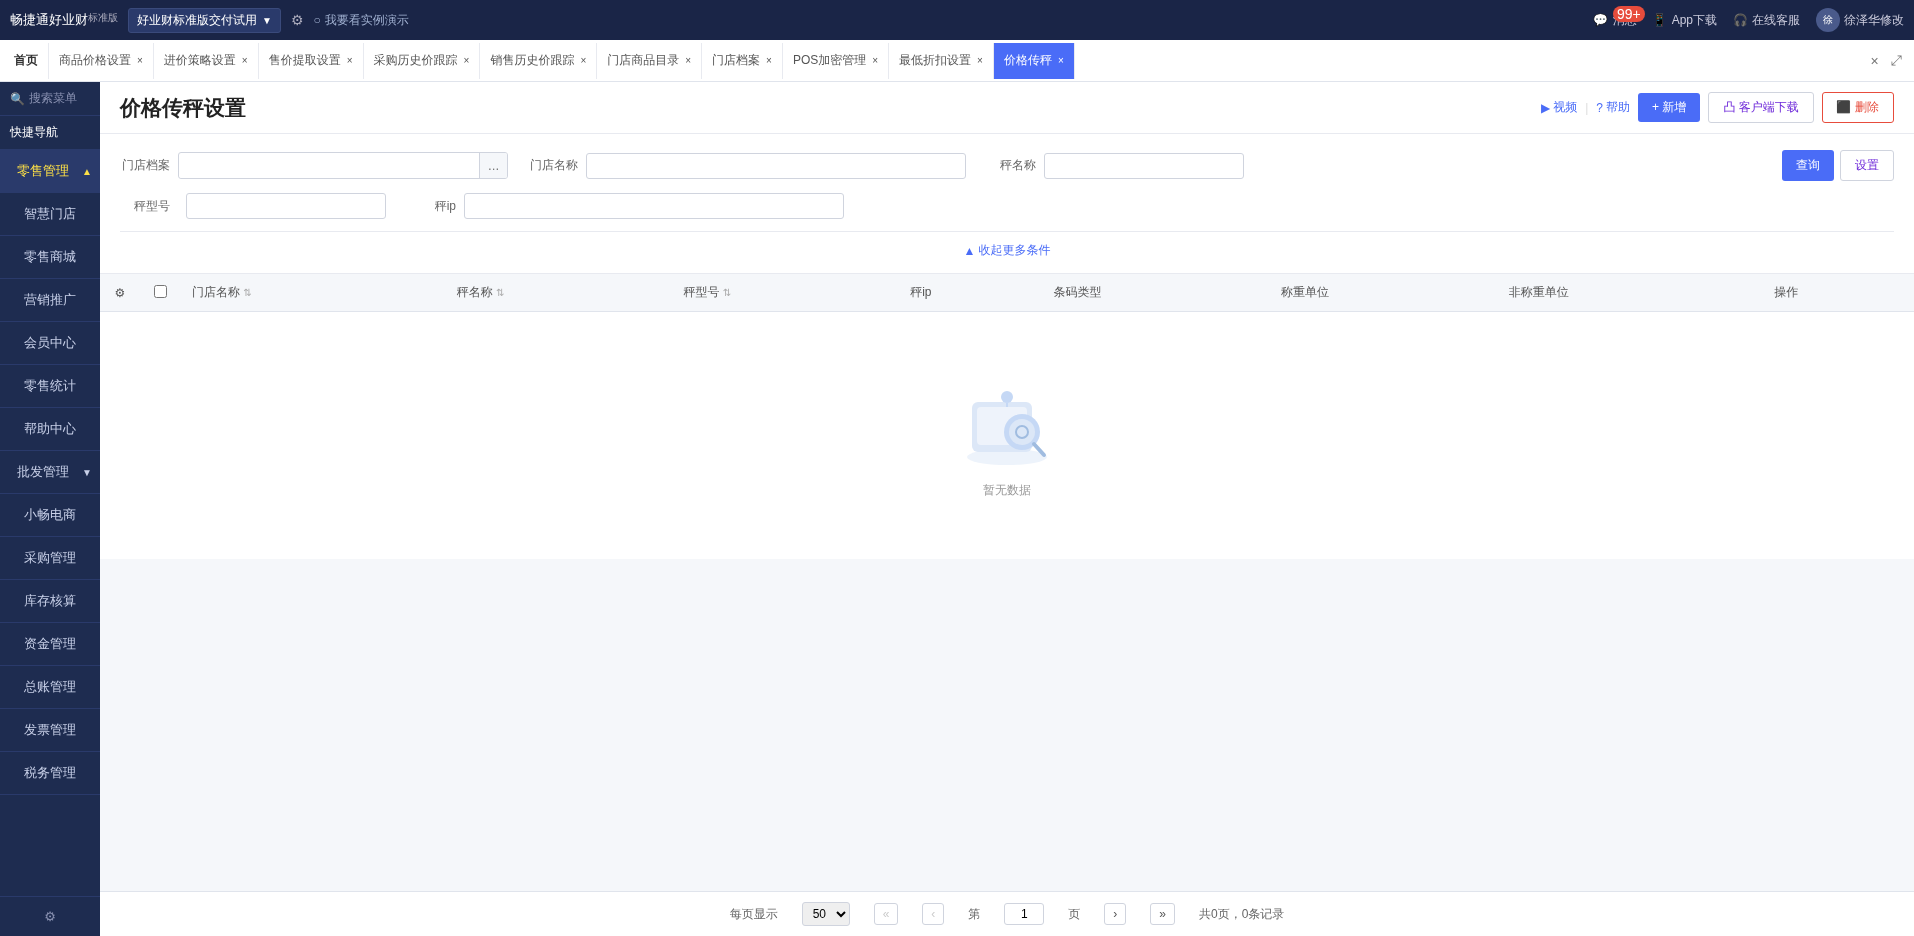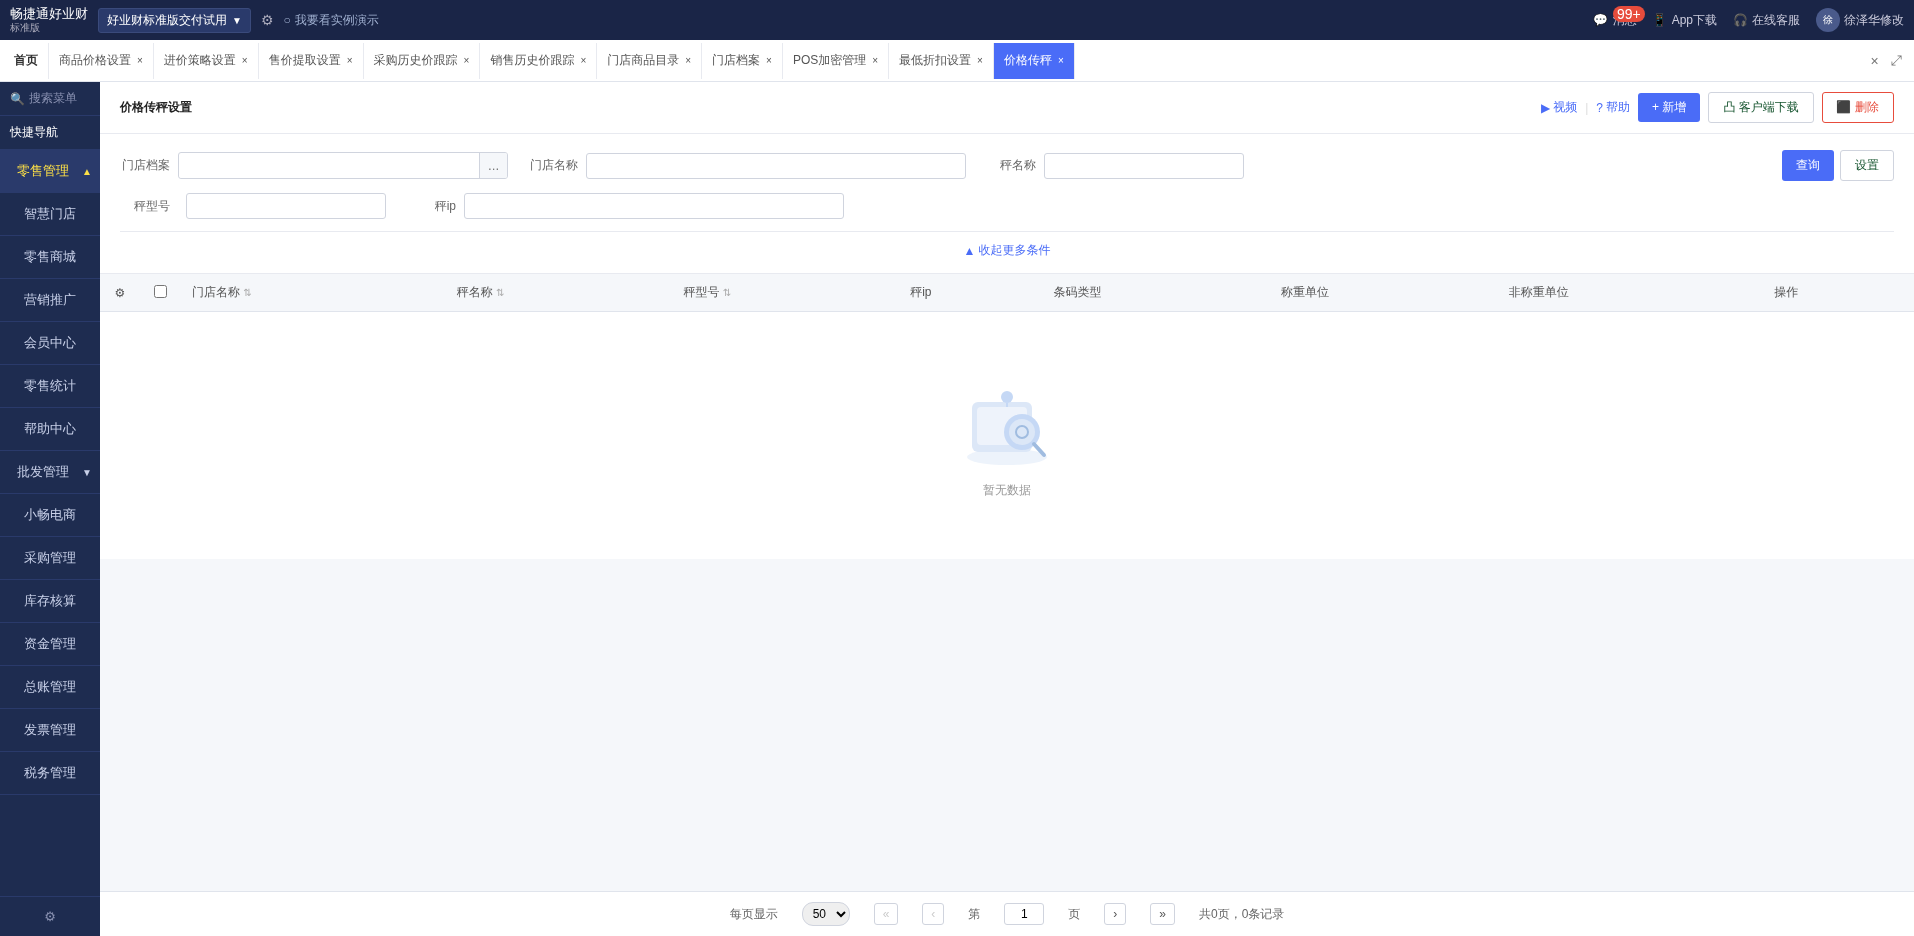--- a/index.html
+++ b/index.html
@@ -1,20 +1,20 @@
 <!DOCTYPE html>
 <html><head>
   <meta charset="utf-8">
   <style>
     * { box-sizing: border-box; margin: 0; padding: 0; }
     body { font-family: 'Microsoft YaHei', Arial, sans-serif; font-size: 13px; background: #f0f2f5; color: #333; display: flex; flex-direction: column; height: 100vh; overflow: hidden; }
 
     
     .top-bar { background: #1a2547; color: #fff; height: 40px; display: flex; align-items: center; padding: 0 10px; gap: 10px; flex-shrink: 0; }
-    .top-bar-logo { display: flex; flex-direction: column; align-items: flex-start; line-height: 1.2; }
+    .top-bar-logo { display: flex; align-items: flex-start; line-height: 1.2; }
     .top-bar-logo .main-title { font-size: 13px; color: #fff; white-space: nowrap; }
     .top-bar-logo .sub-title { font-size: 10px; color: #aab; }
     .top-bar-version-select { background: #2a3a6b; border: 1px solid #3a4a7b; color: #fff; padding: 3px 8px; border-radius: 3px; display: flex; align-items: center; gap: 5px; cursor: pointer; font-size: 12px; }
     .top-bar-version-select .chevron { font-size: 10px; }
     .top-bar-settings-icon { color: #aab; cursor: pointer; font-size: 14px; }
     .top-bar-demo { color: #a0b0d0; font-size: 12px; cursor: pointer; display: flex; align-items: center; gap: 4px; }
     .top-bar-right { margin-left: auto; display: flex; align-items: center; gap: 16px; }
     .top-bar-right-item { display: flex; align-items: center; gap: 4px; color: #ccd; font-size: 12px; cursor: pointer; position: relative; }
     .badge { background: #e74c3c; color: #fff; font-size: 14px; border-radius: 8px; padding: 0 4px; min-width: 16px; text-align: center; position: absolute; top: -6px; right: -8px; }
     .user-avatar-area { display: flex; align-items: center; gap: 4px; color: #ccd; font-size: 12px; cursor: pointer; }
@@ -41,26 +41,26 @@
     .sidebar-item.has-arrow { flex-direction: row; justify-content: space-between; align-items: center; padding: 12px 8px; }
     .sidebar-item.has-arrow .item-text { flex: 1; text-align: center; }
     .sidebar-item .arrow { font-size: 10px; }
     .sidebar-bottom { margin-top: auto; padding: 12px 10px; text-align: center; cursor: pointer; color: #8890b0; border-top: 1px solid #2a3a6b; }
 
     
     .content { flex: 1; background: #f5f7fa; overflow: auto; display: flex; flex-direction: column; }
 
     
     .page-header { background: #fff; padding: 10px 20px; display: flex; align-items: center; justify-content: space-between; border-bottom: 1px solid #e8eaf0; flex-shrink: 0; }
-    .page-title { font-size: 12px; font-weight: bold; color: #222; }
+    .page-title { font-size: 21px; font-weight: bold; color: #222; }
     .page-header-actions { display: flex; align-items: center; gap: 8px; }
     .page-header-link { color: #4a6cf7; font-size: 12px; cursor: pointer; display: flex; align-items: center; gap: 3px; }
     .btn { border: none; cursor: pointer; padding: 6px 14px; border-radius: 3px; font-size: 12px; display: flex; align-items: center; gap: 4px; }
     .btn-primary { background: #4a6cf7; color: #fff; }
-    .btn-default { background: #fff; color: #14532d; border: 1px solid #d0d4de; }
+    .btn-default { background: #fff; color: #6d28d9; border: 1px solid #d0d4de; }
     .btn-danger { background: #fff; color: #e74c3c; border: 1px solid #e74c3c; }
 
     
     .filter-area { background: #fff; padding: 16px 20px 10px; border-bottom: 1px solid #e8eaf0; flex-shrink: 0; }
     .filter-row { display: flex; align-items: center; gap: 20px; margin-bottom: 12px; flex-wrap: wrap; }
     .filter-item { display: flex; align-items: center; gap: 8px; }
     .filter-label { color: #666; font-size: 12px; white-space: nowrap; min-width: 50px; text-align: right; }
     .filter-input { border: 1px solid #d0d4de; border-radius: 3px; padding: 5px 8px; font-size: 12px; color: #333; outline: none; width: 200px; }
     .filter-input-wide { width: 380px; }
     .filter-input-with-btn { display: flex; align-items: center; border: 1px solid #d0d4de; border-radius: 3px; overflow: hidden; }
@@ -77,21 +77,21 @@
     .data-table td { padding: 10px 12px; font-size: 12px; color: #333; border-bottom: 1px solid #f0f2f5; }
     .data-table th .sort-icon { color: #aaa; font-size: 10px; }
 
     
     .empty-state { display: flex; flex-direction: column; align-items: center; justify-content: center; padding: 60px 20px; }
     .empty-state-text { color: #999; font-size: 12px; }
 
     
     .pagination { background: #fff; border-top: 1px solid #e0e4ec; padding: 10px 20px; display: flex; align-items: center; justify-content: center; gap: 24px; flex-shrink: 0; }
     .pagination-label { color: #666; font-size: 12px; }
-    .pagination-select { border: 1px solid #d0d4de; border-radius: 11px; padding: 3px 6px; font-size: 12px; }
+    .pagination-select { border: 1px solid #d0d4de; border-radius: 3px; padding: 3px 6px; font-size: 12px; }
     .pagination-btn { background: none; border: 1px solid #d0d4de; border-radius: 3px; padding: 3px 8px; cursor: pointer; color: #555; font-size: 12px; }
     .pagination-btn:disabled { color: #ccc; cursor: default; }
     .pagination-input { border: 1px solid #d0d4de; border-radius: 3px; padding: 3px 6px; font-size: 12px; width: 40px; text-align: center; }
     .pagination-info { color: #666; font-size: 12px; }
 
     input[type="checkbox"] { cursor: pointer; }
 
     
     .empty-svg-wrap { width: 120px; height: 100px; margin-bottom: 10px; }
   </style>

